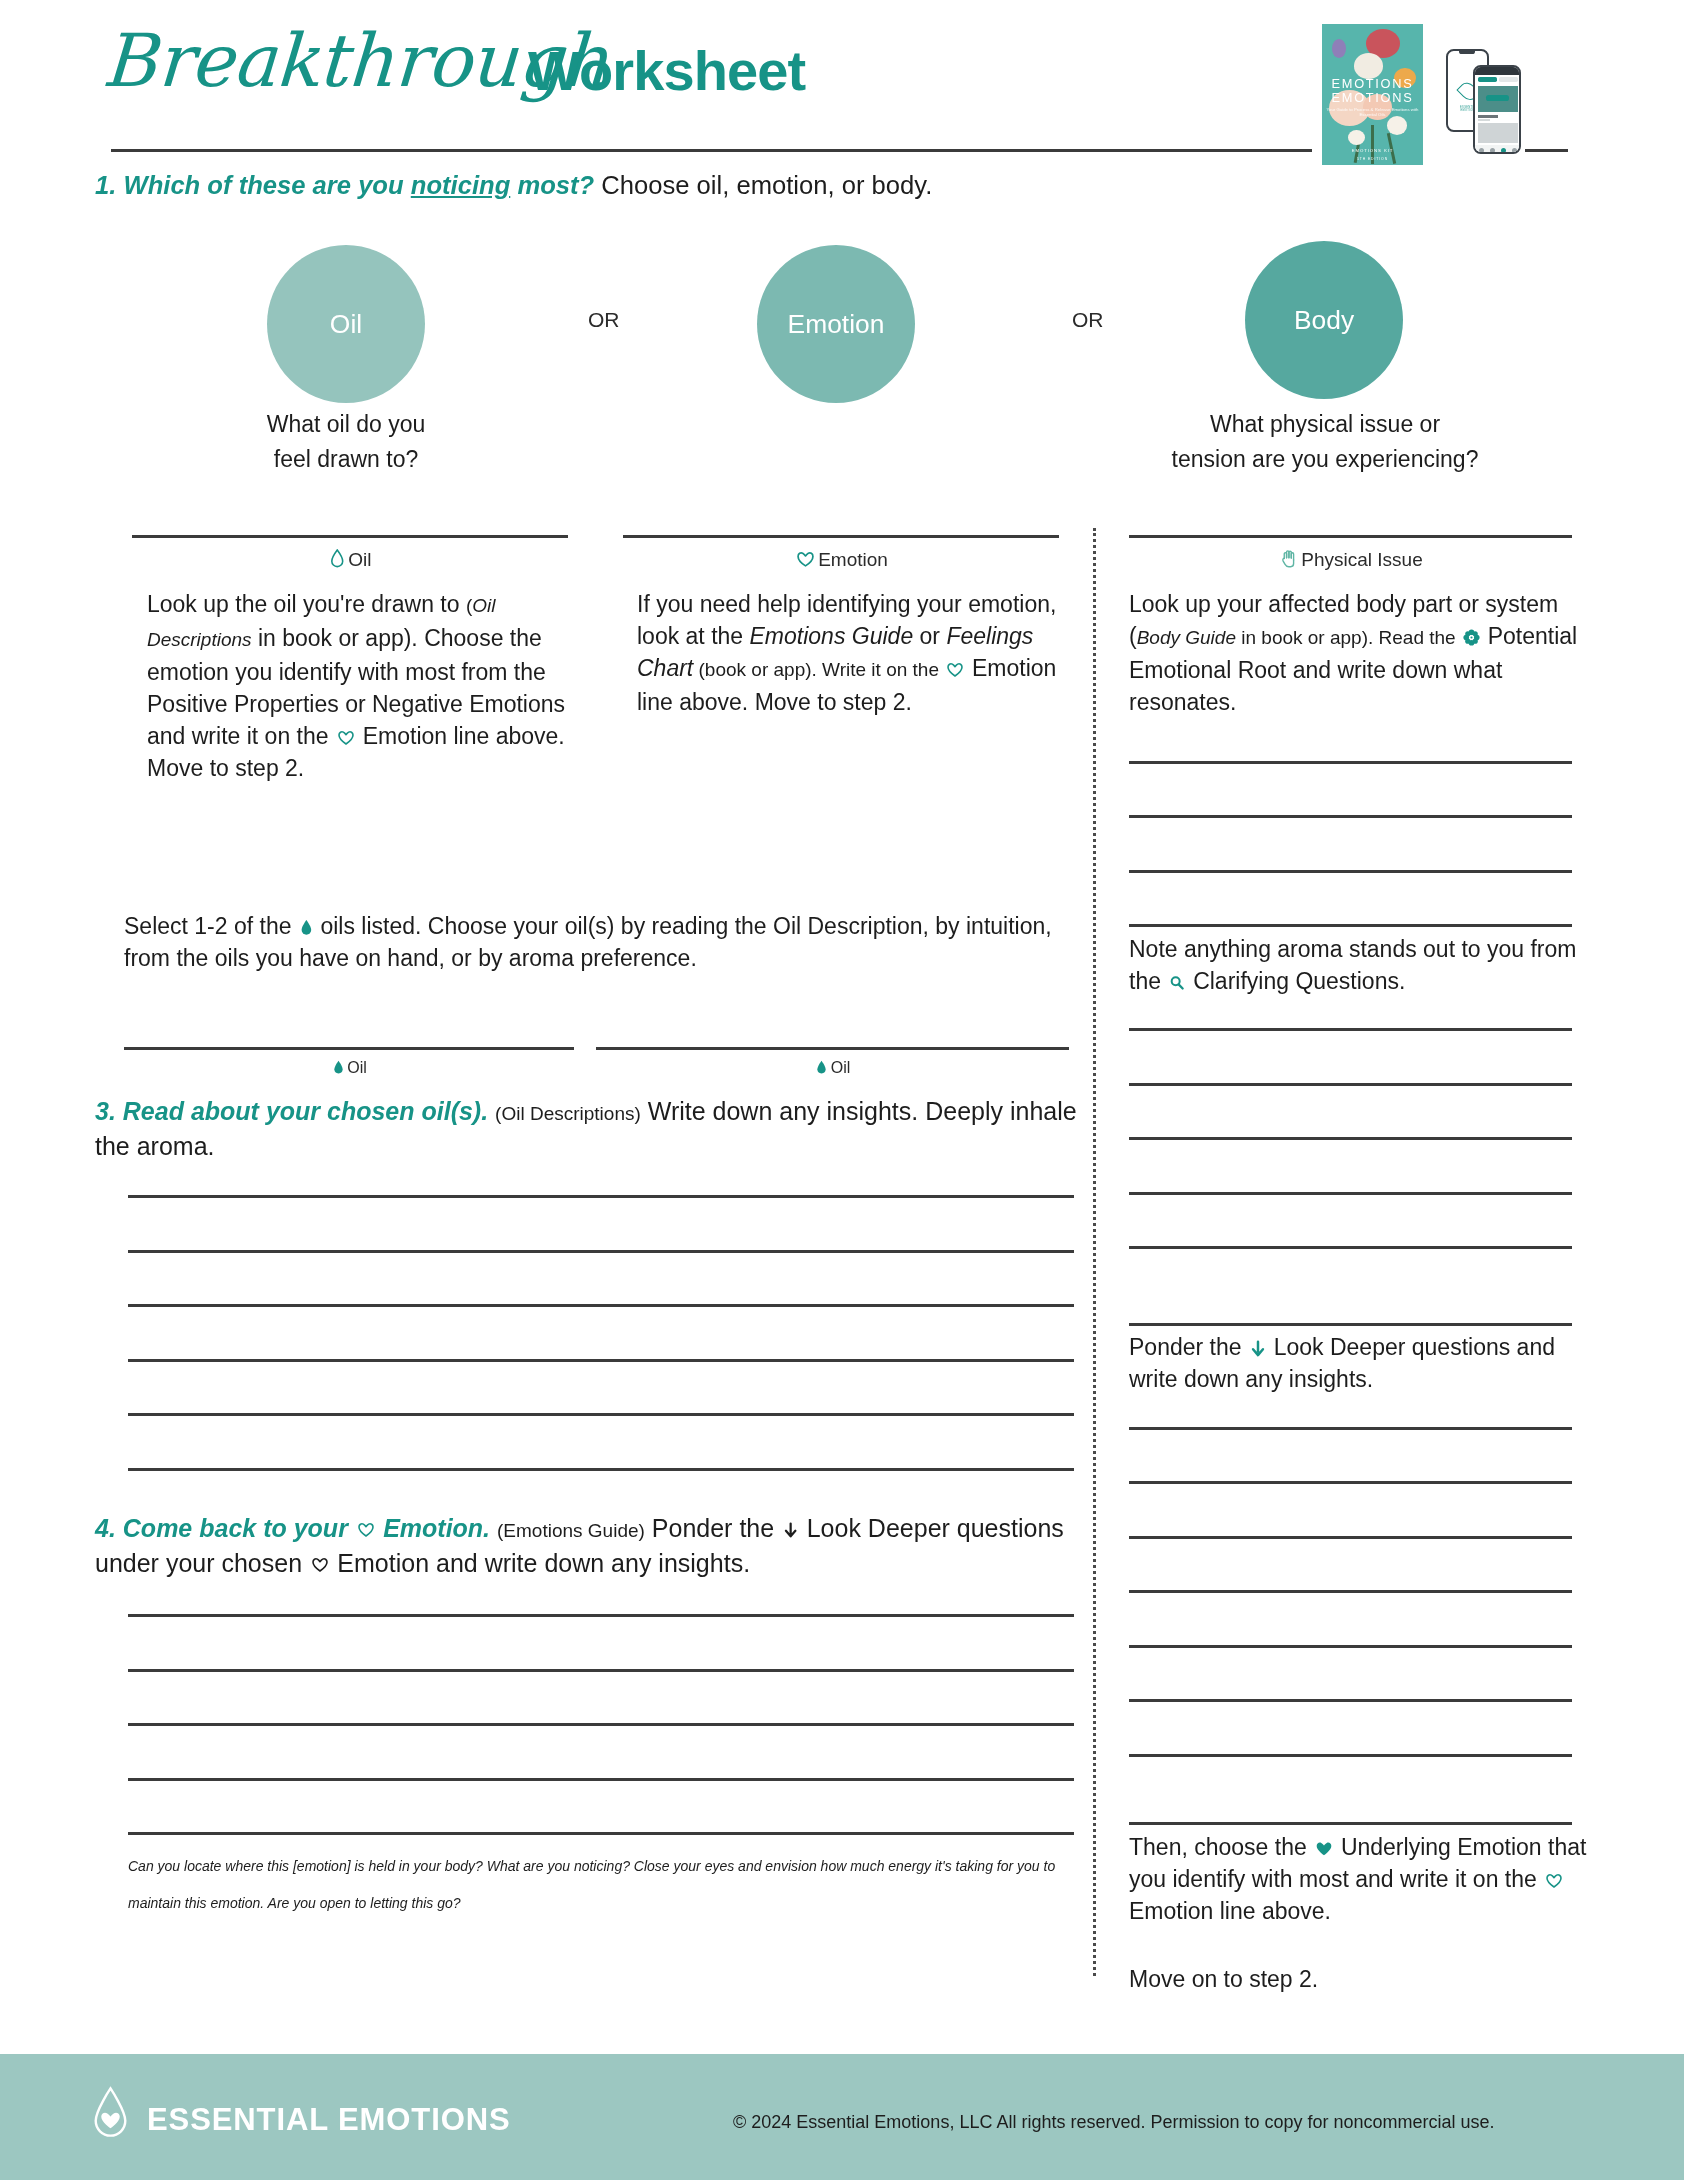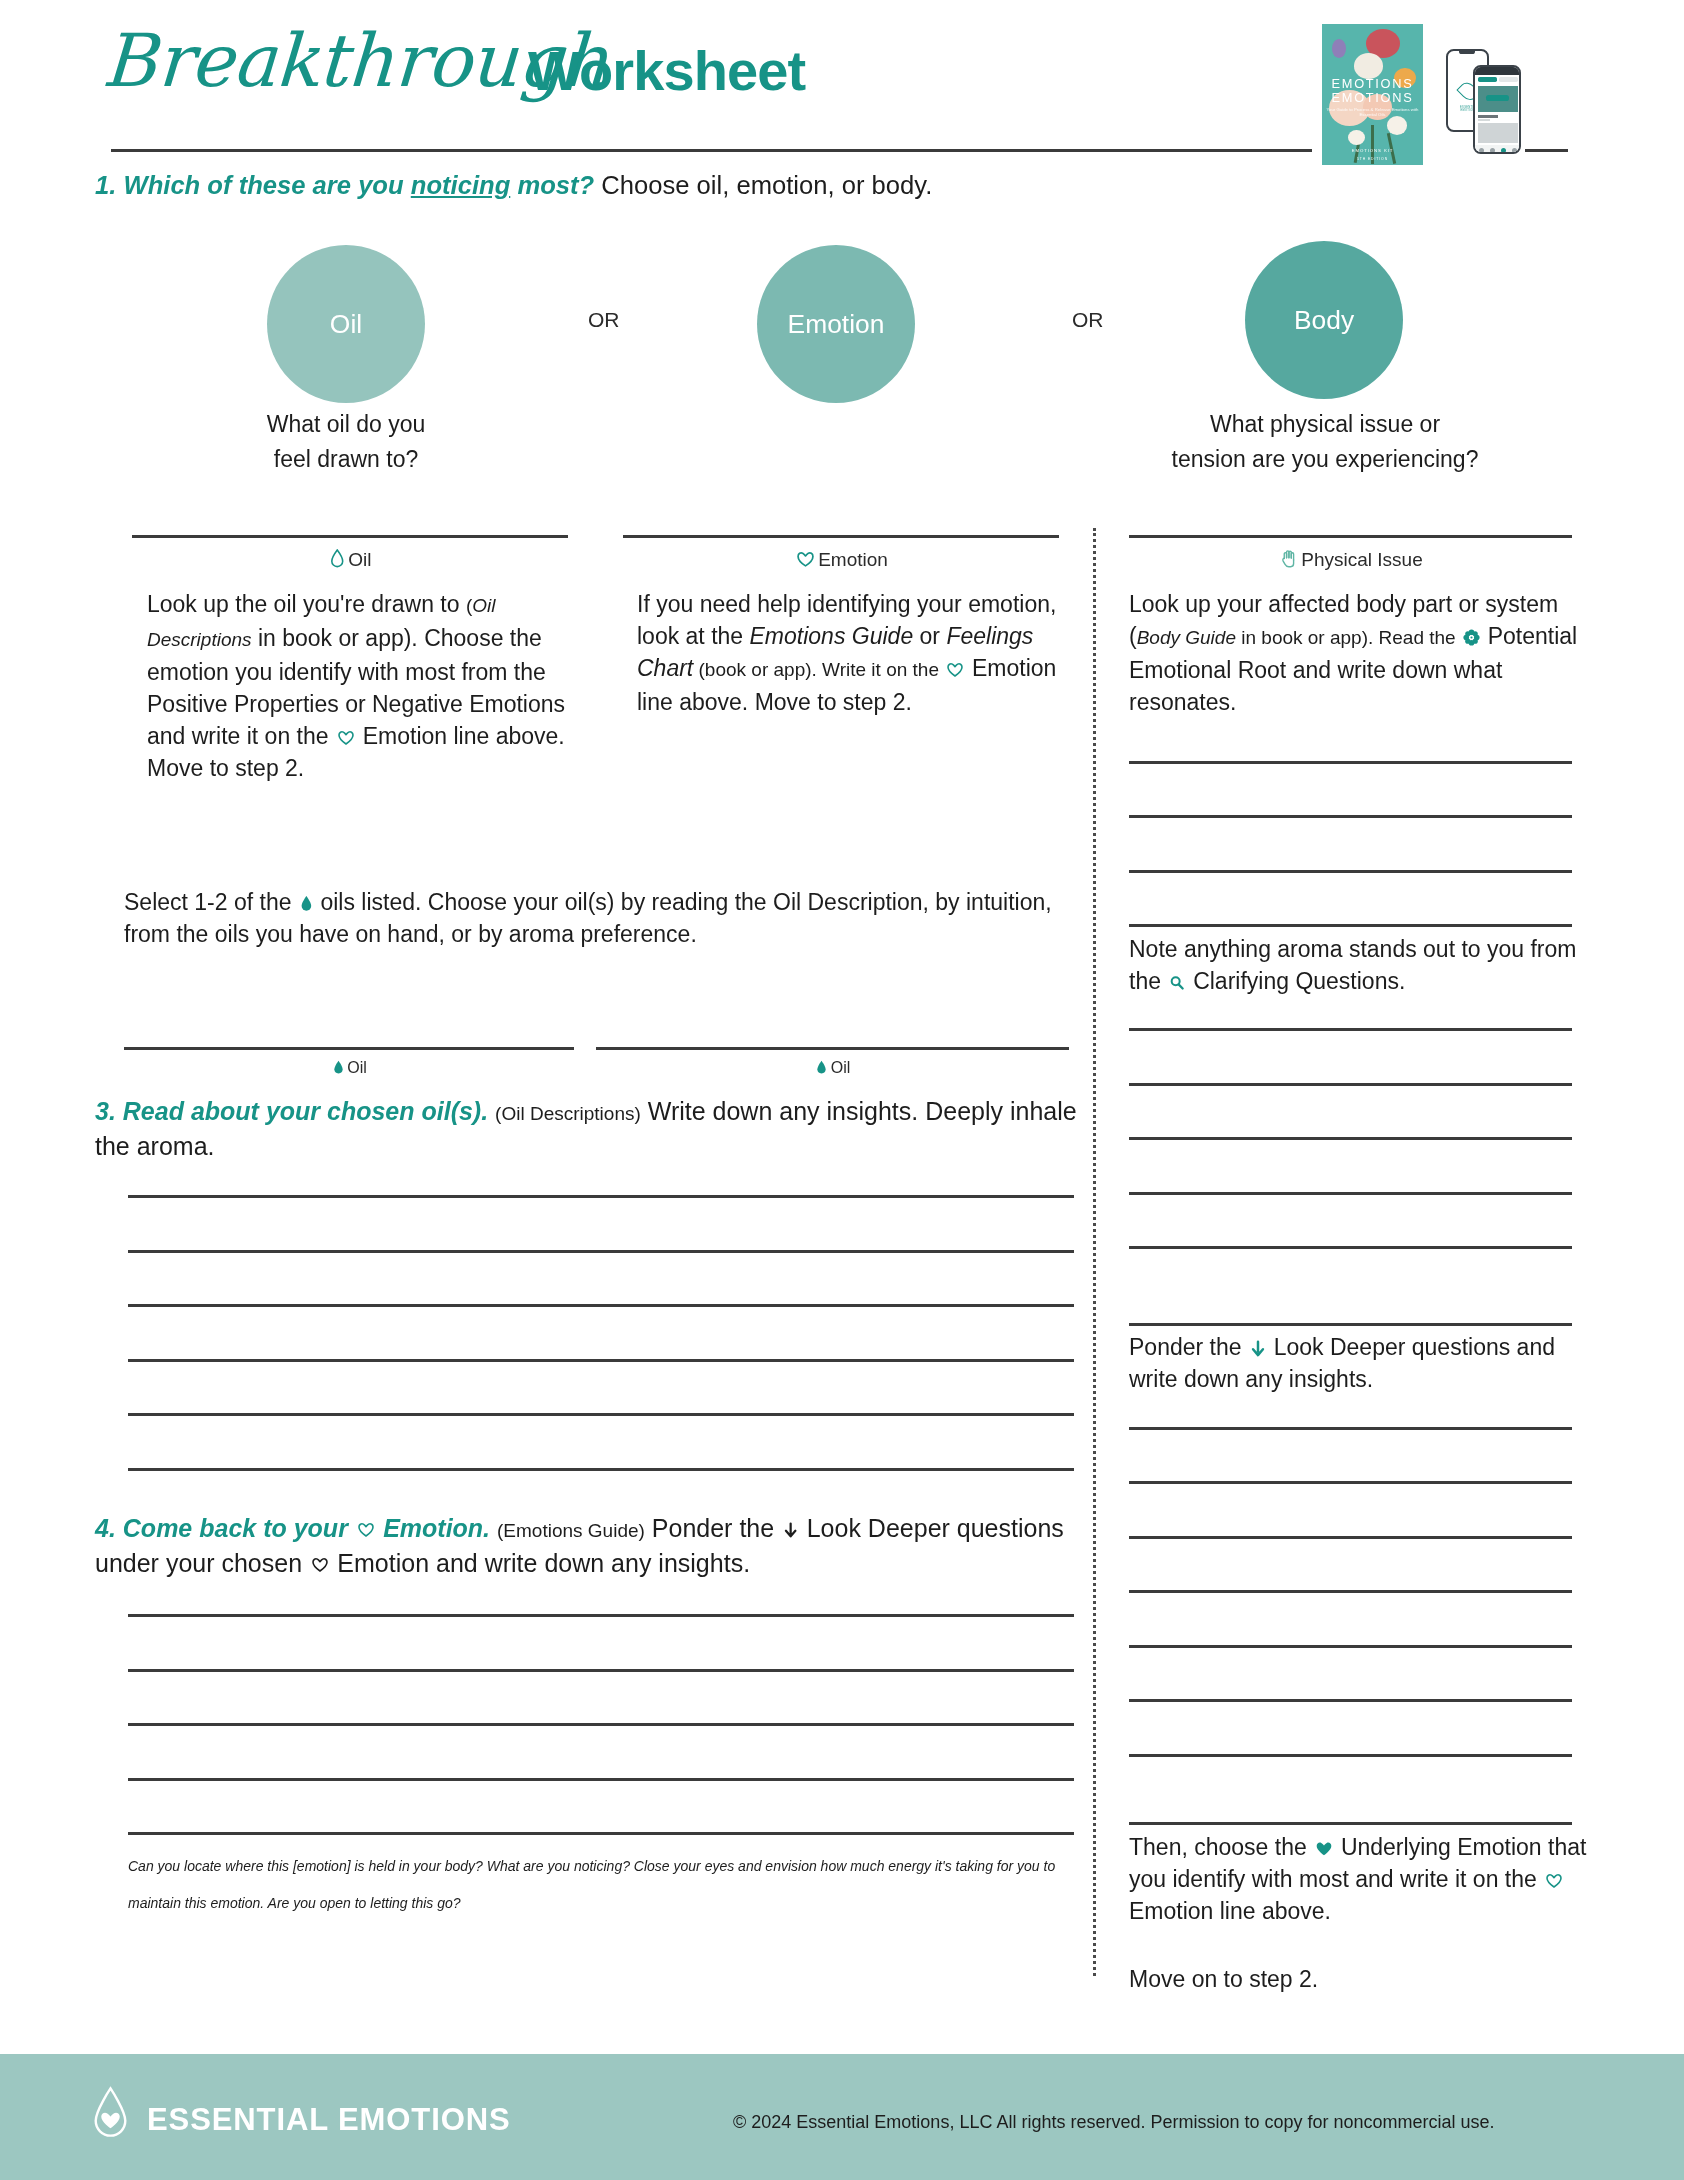--- a/index.html
+++ b/index.html
@@ -491,21 +491,21 @@
     <span>Then, choose the </span><svg class="ic" width="18" height="16" viewBox="0 0 26 24">
       <path d="M13 21.5 C13 21.5 2 14.2 2 7.6 C2 3.4 5.9 1.3 8.9 3 C11 4.2 13 6.9 13 6.9 C13 6.9 15 4.2 17.1 3 C20.1 1.3 24 3.4 24 7.6 C24 14.2 13 21.5 13 21.5 Z" fill="#179387"></path>
     </svg><span> Underlying Emotion that you identify with most and write it on the </span><svg class="ic" width="18" height="16" viewBox="0 0 26 24">
       <path d="M13 21 C13 21 2.5 14 2.5 7.6 C2.5 3.6 6.2 1.6 9 3.2 C11 4.3 13 7 13 7 C13 7 15 4.3 17 3.2 C19.8 1.6 23.5 3.6 23.5 7.6 C23.5 14 13 21 13 21 Z" fill="none" stroke="#179387" stroke-width="2.4" stroke-linejoin="round"></path>
     </svg><span> Emotion line above.</span>
   </div>
 
   <div class="para colC" style="top:1963px;">Move on to step 2.</div>
 
 
-  <div class="para" style="left:124px; top:886px; width:946px;">
+  <div class="para" style="left:124px; top:910px; width:946px;">
     <span>Select 1-2 of the </span><svg class="ic" width="12.8" height="17" viewBox="0 0 24 30">
       <path d="M12 1 C12 1 3 13 3 19.5 A9 9 0 0 0 21 19.5 C21 13 12 1 12 1 Z" fill="#179387"></path>
     </svg><span> oils listed. Choose your oil(s) by reading the Oil Description, by intuition, from the oils you have on hand, or by aroma preference.</span>
   </div>
 
   <div class="wline" style="left:124px; top:1047px; width:450px;"></div>
   <div class="field-label" style="left:124px; top:1059px; width:450px; font-size:16px;">
     <svg class="ic" width="11" height="14.5" viewBox="0 0 24 30">
       <path d="M12 1 C12 1 3 13 3 19.5 A9 9 0 0 0 21 19.5 C21 13 12 1 12 1 Z" fill="#179387"></path>
     </svg><span>Oil</span>

